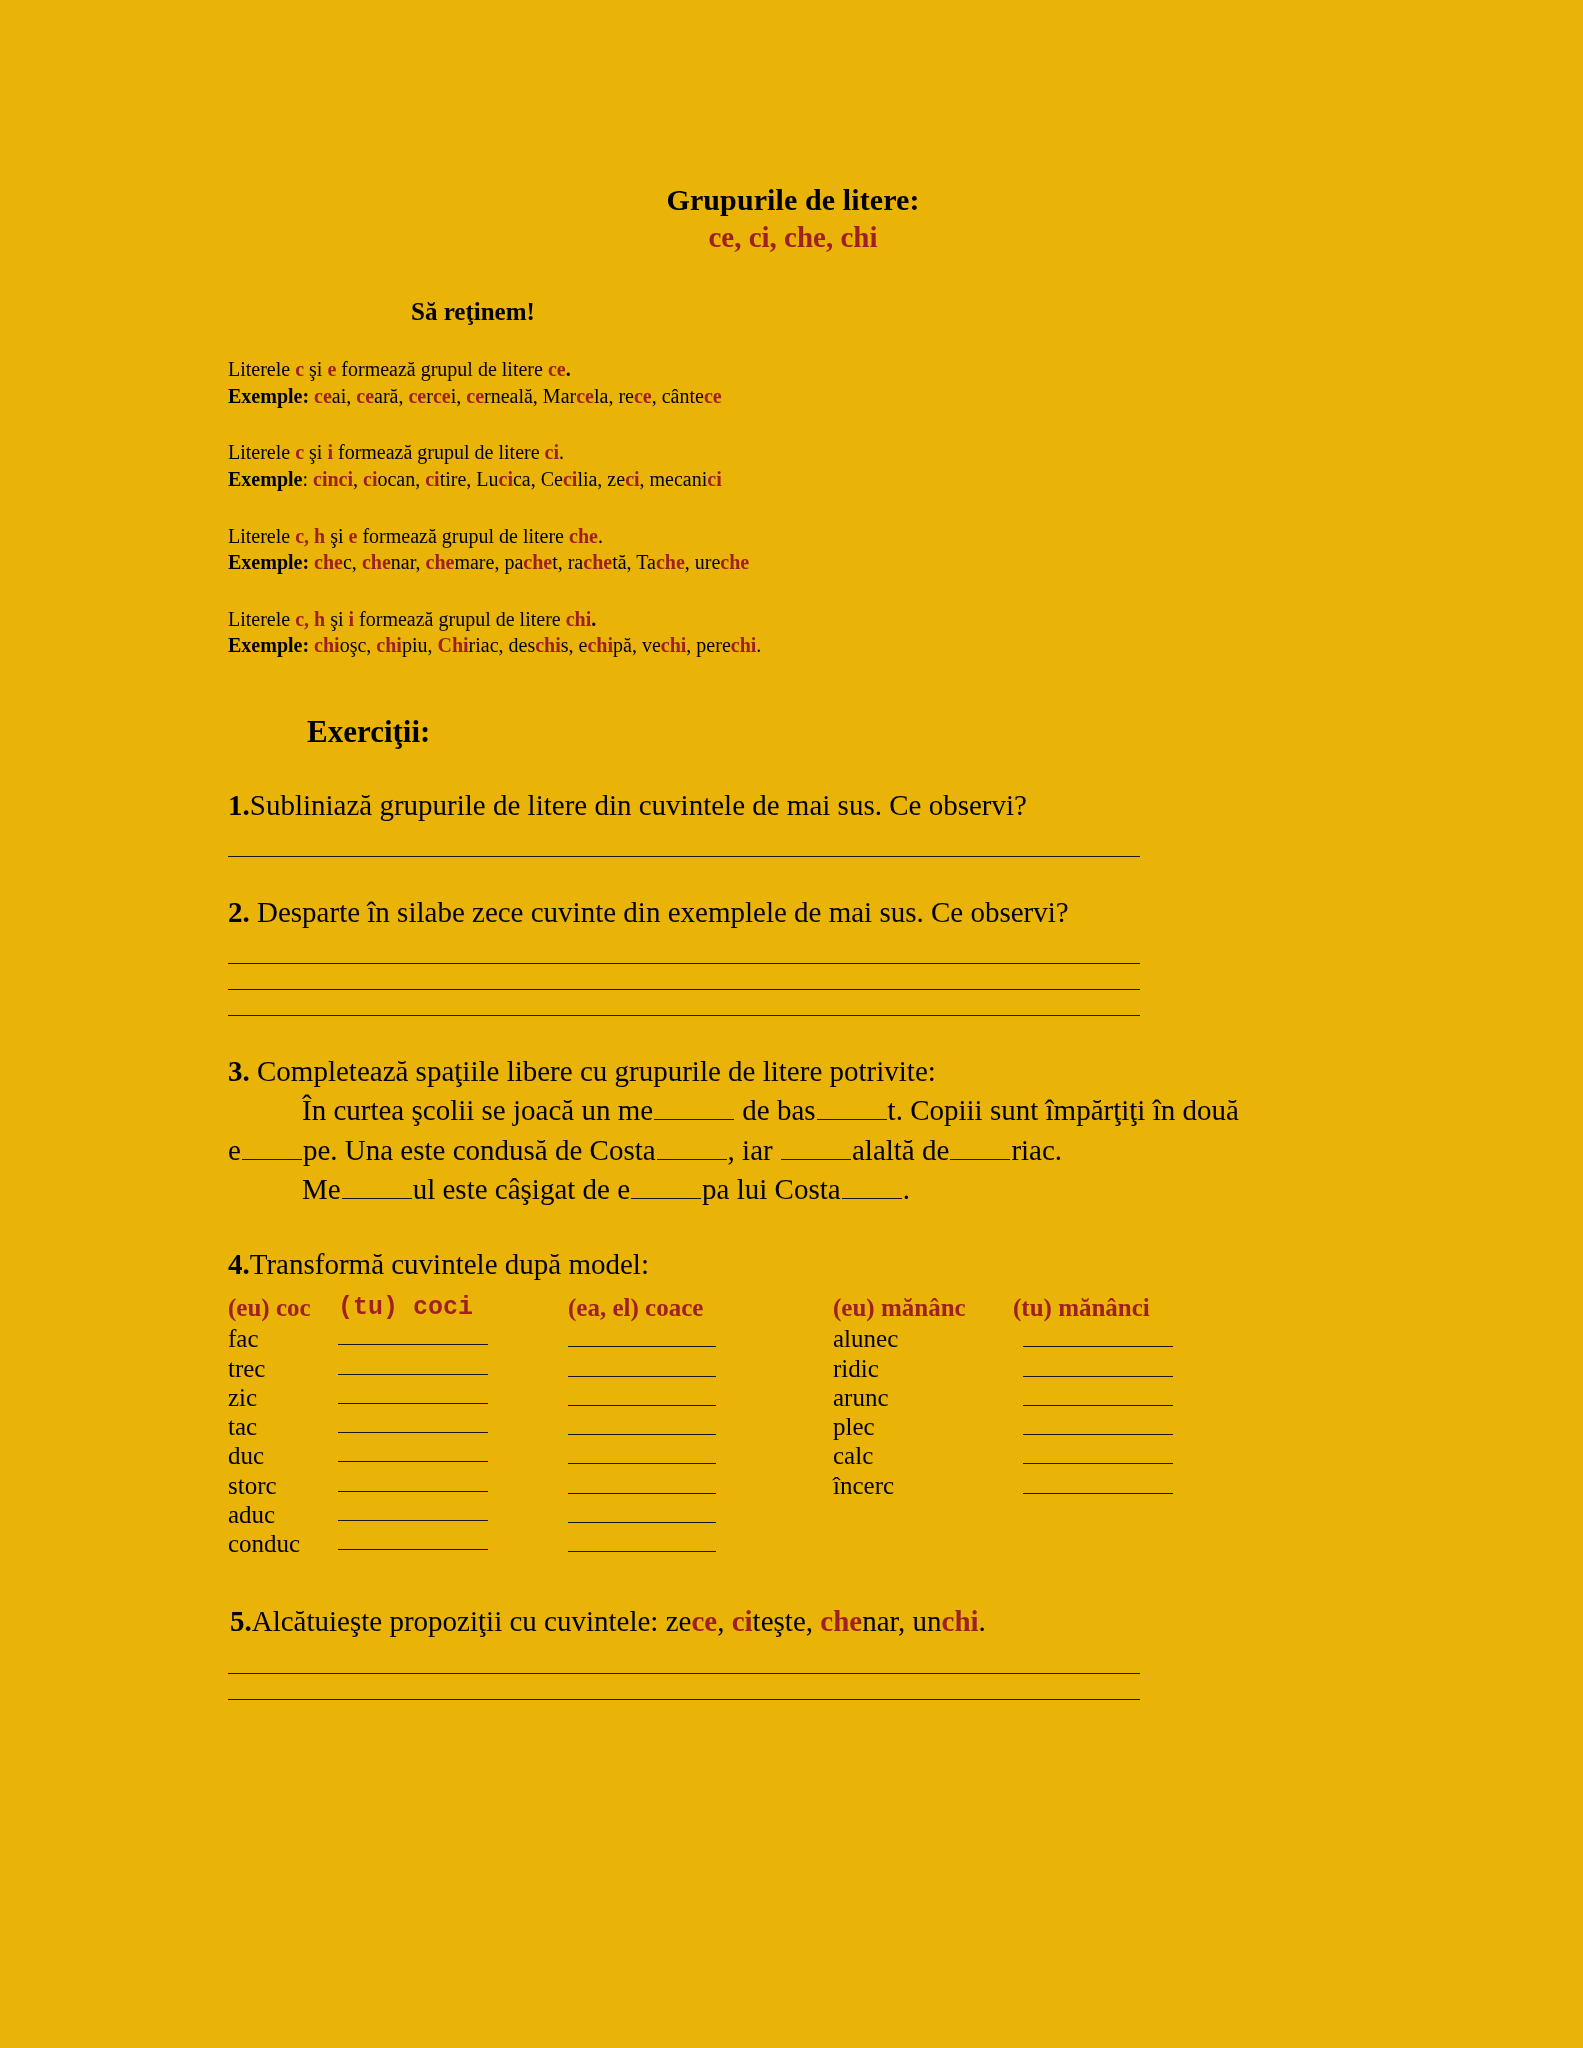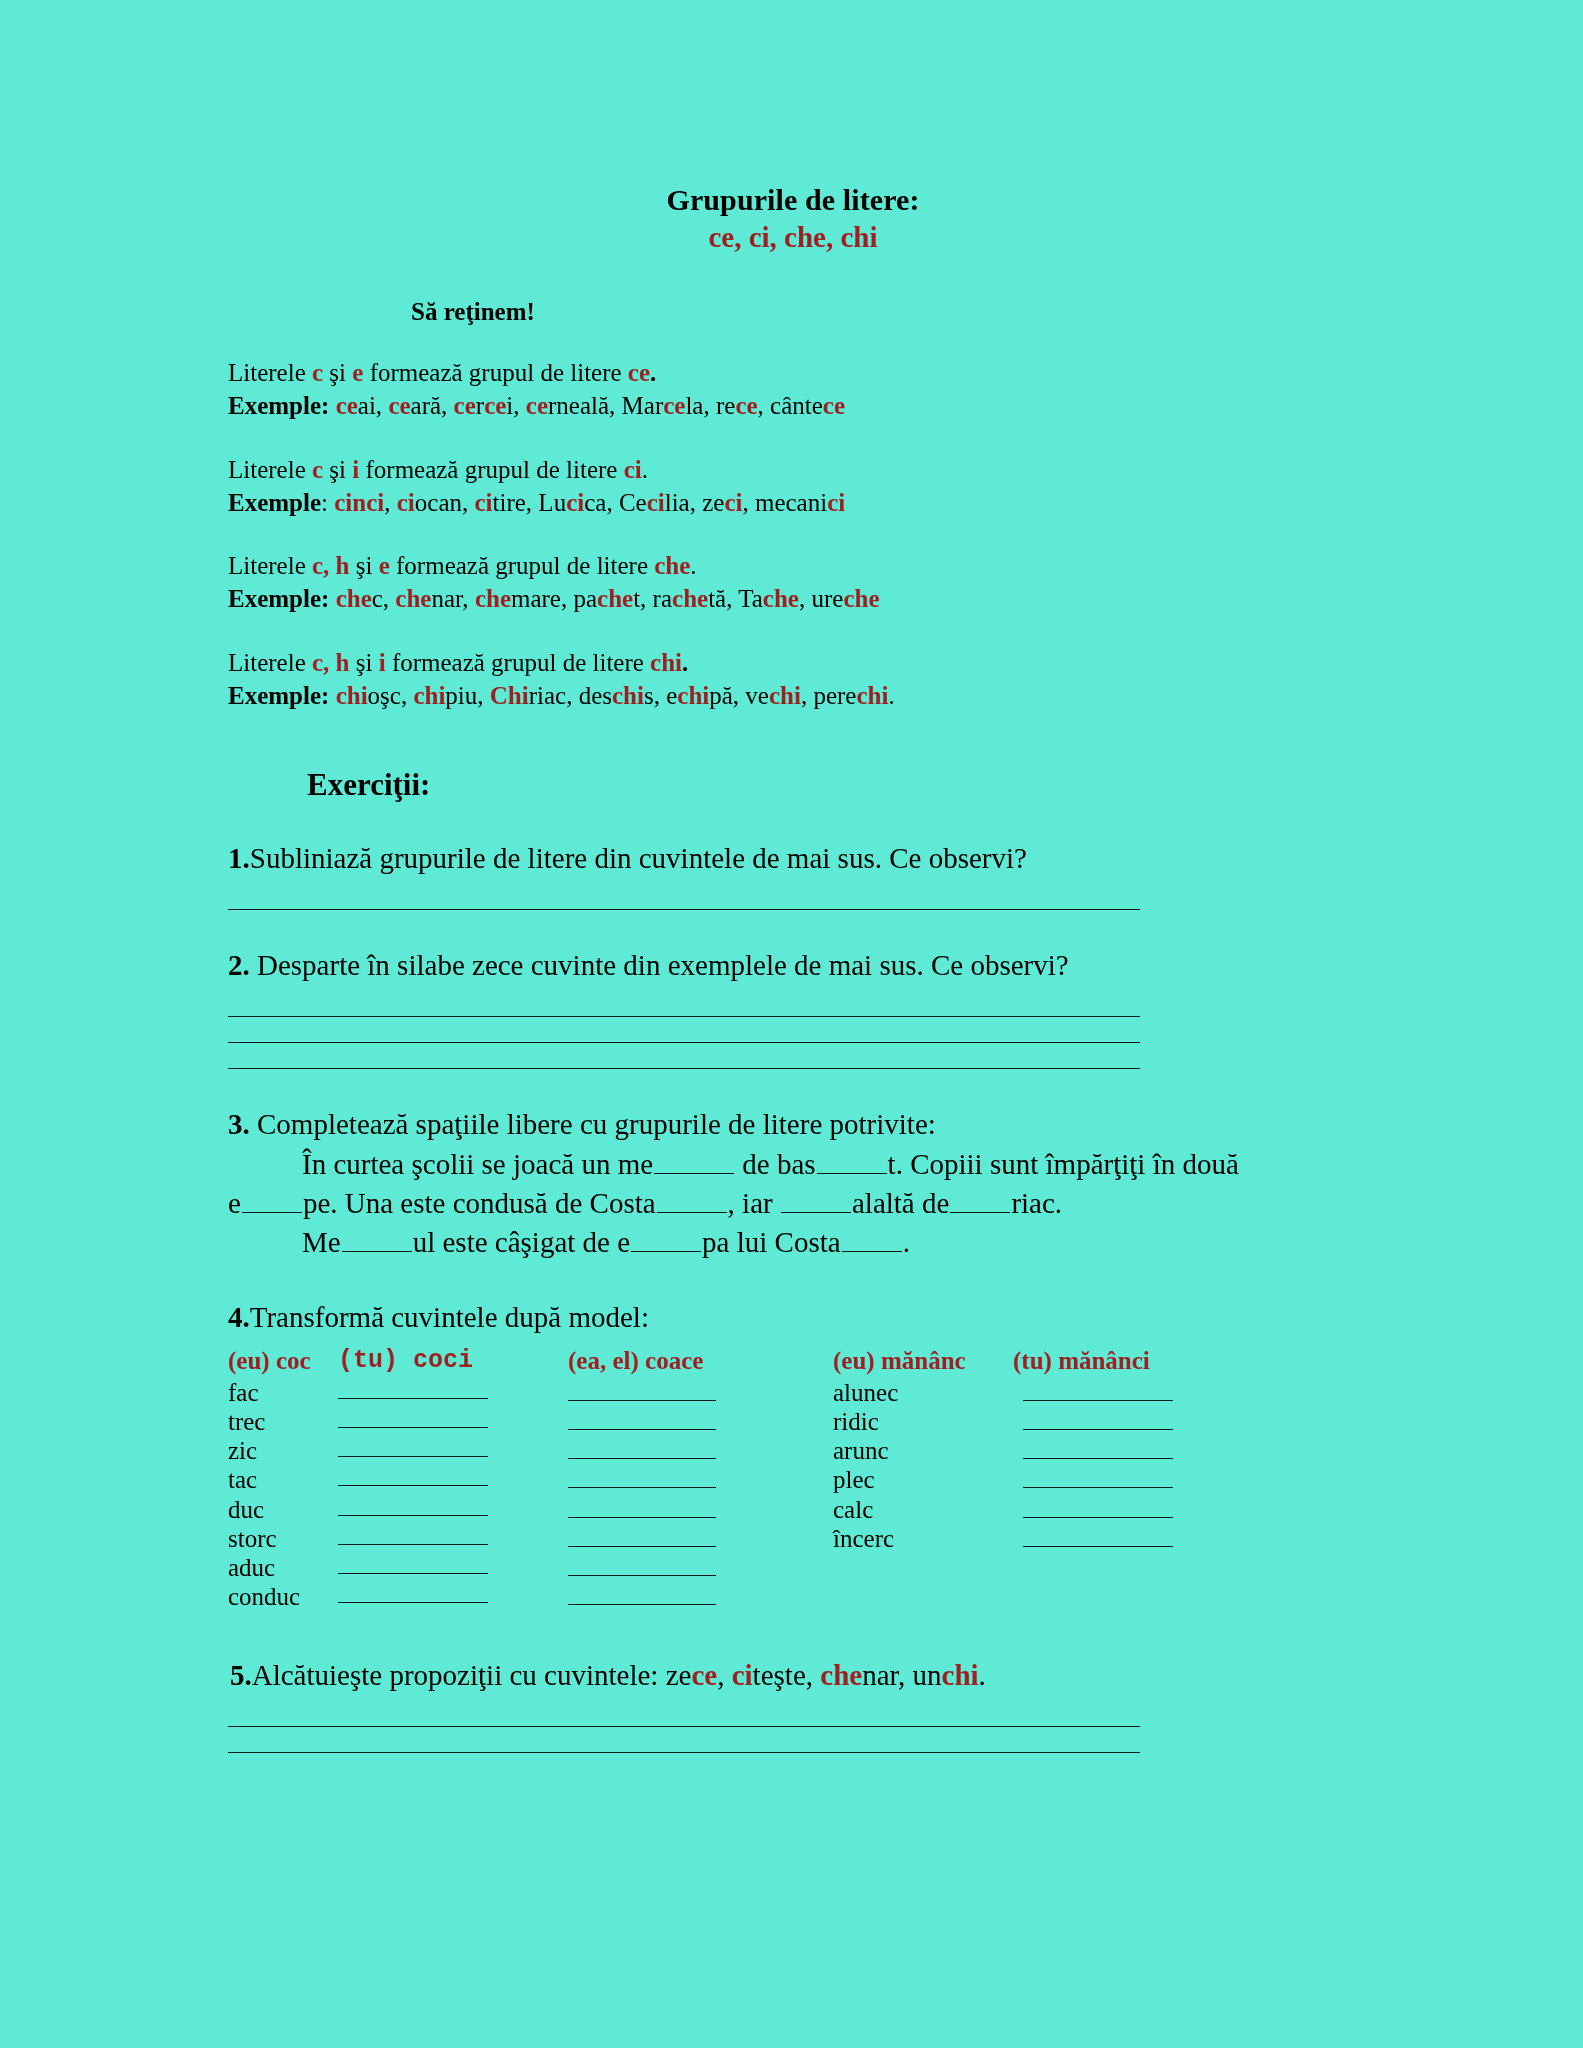--- a/index.html
+++ b/index.html
@@ -11,21 +11,21 @@
     width: 1583px;
     height: 2048px;
     font-family: "Liberation Serif", "DejaVu Serif", serif;
     color: #000000;
     -webkit-font-smoothing: antialiased;
   }
   .page {
     position: relative;
     width: 1583px;
     height: 2048px;
-    background: #5eead4;
+    background: #eab308;
     box-sizing: border-box;
     padding: 0;
     overflow: hidden;
   }
   .content {
     position: absolute;
     left: 228px;
     top: 0;
     width: 1130px;
   }
@@ -53,21 +53,21 @@
   .retinem {
     font-size: 25px;
     font-weight: bold;
     margin-top: 43px;
     margin-left: 183px;
   }
 
   
   .rule-group {
     margin-top: 30px;
-    font-size: 25px;
+    font-size: 20px;
     line-height: 1.33;
   }
   .rule-group .line {
     white-space: nowrap;
   }
   .b { font-weight: bold; }
   .rb { color: #9e2020; font-weight: bold; }
 
   
   .exercitii {

